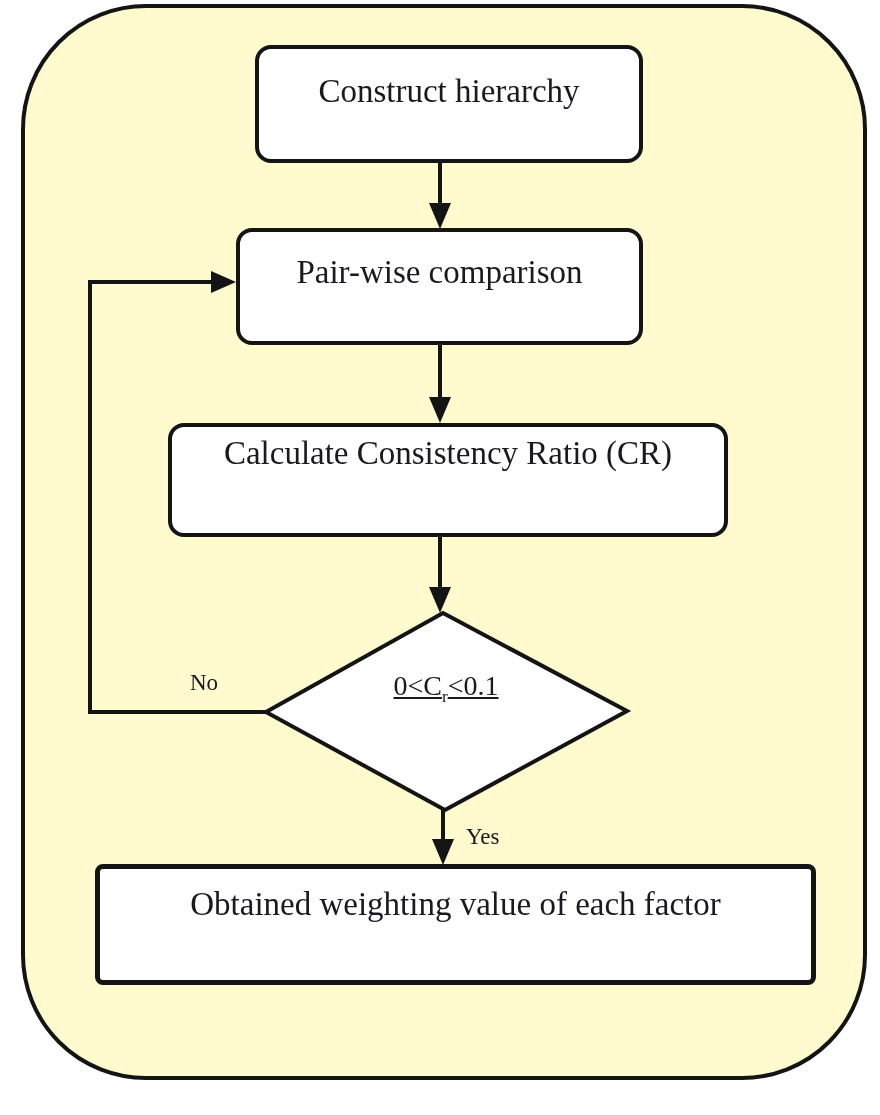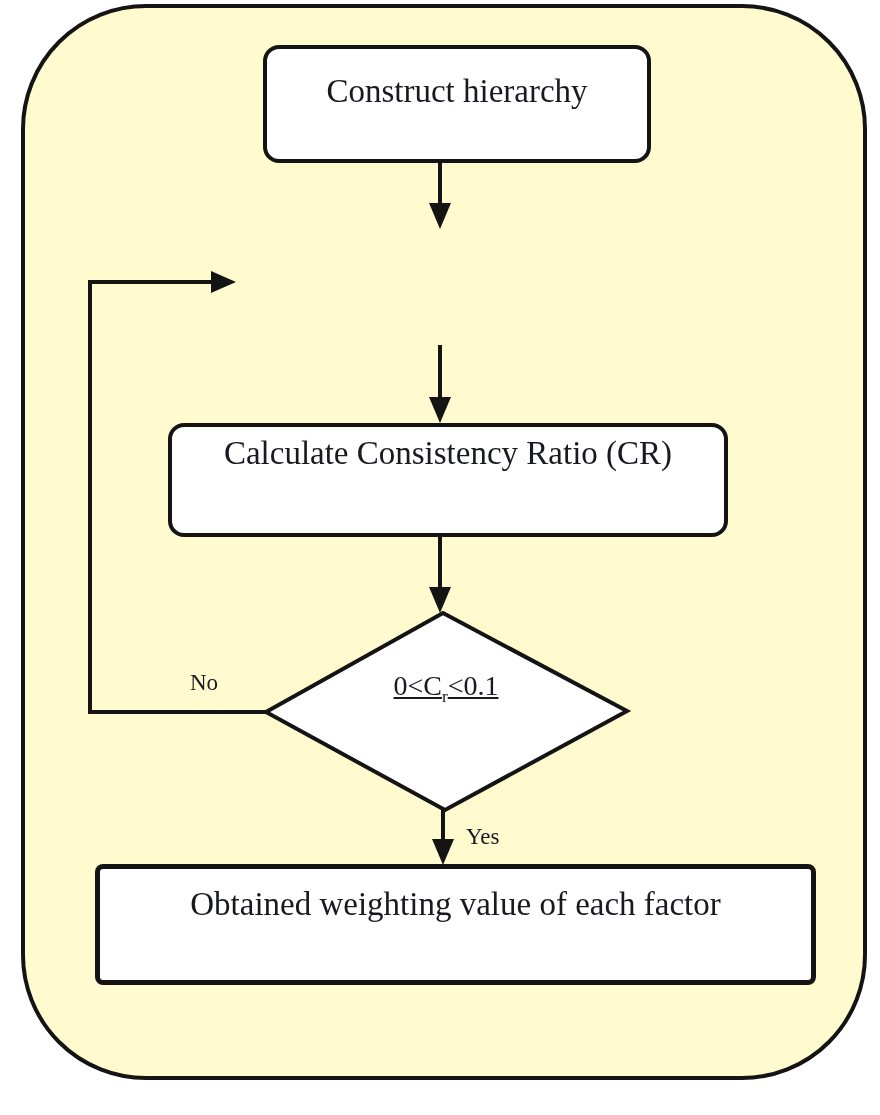--- a/index.html
+++ b/index.html
@@ -23,21 +23,21 @@
   .layer{position:absolute;left:0;top:0;}
   .ln{stroke:var(--stroke);stroke-width:4;fill:none;}
   .ah{fill:var(--stroke);stroke:none;}
   .diamond{fill:var(--node-fill);stroke:var(--stroke);stroke-width:4;}
   .node{
     position:absolute;box-sizing:border-box;background:var(--node-fill);
     border:4px solid var(--stroke);text-align:center;
     font-size:33px;line-height:1.15;
   }
   .node.rounded{border-radius:16px;}
-  .node-construct{left:255px;top:45px;width:388px;height:118px;padding-top:24px;margin-left:8px;}
+  .node-construct{left:255px;top:45px;width:388px;height:118px;padding-top:24px;}
   .node-pairwise{left:236px;top:228px;width:407px;height:117px;padding-top:22px;}
   .node-cr{left:168px;top:423px;width:560px;height:114px;padding-top:8px;}
   .node-obtained{left:95px;top:864px;width:721px;height:121px;padding-top:17px;border-width:5px;border-radius:8px;}
   .decision-text{
     position:absolute;left:316px;top:671px;width:260px;text-align:center;
     font-size:28px;line-height:1.1;text-decoration:underline;
   }
   .decision-text sub{font-size:0.62em;line-height:0;}
   .edge-label{position:absolute;font-size:23px;line-height:1;}
   .edge-label-no{left:190px;top:671px;}
@@ -67,20 +67,23 @@
     <polygon class="diamond" points="443,613 627,711 445,810 266,712"></polygon>
 
     <line class="ln" x1="443" y1="810" x2="443" y2="840"></line>
     <polygon class="ah" points="443,865 432,839 454,839"></polygon>
   </svg>
 
   <div class="node rounded node-construct">
     <span>Construct hierarchy</span>
   </div>
 
+  <div class="node rounded node-pairwise">
+    <span>Pair-wise comparison</span>
+  </div>
 
   <div class="node rounded node-cr">
     <span>Calculate Consistency Ratio (CR)</span>
   </div>
 
   <div class="decision-text">
     <span>0&lt;C</span><sub>r</sub><span>&lt;0.1</span>
   </div>
 
   <div class="edge-label edge-label-no">No</div>

